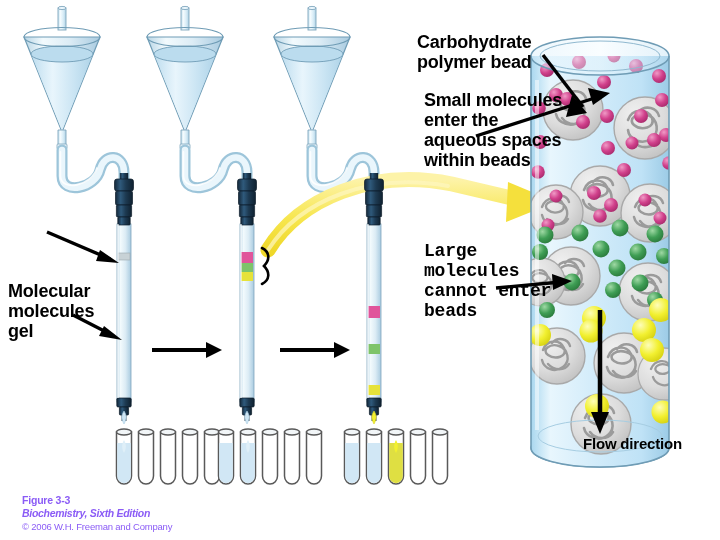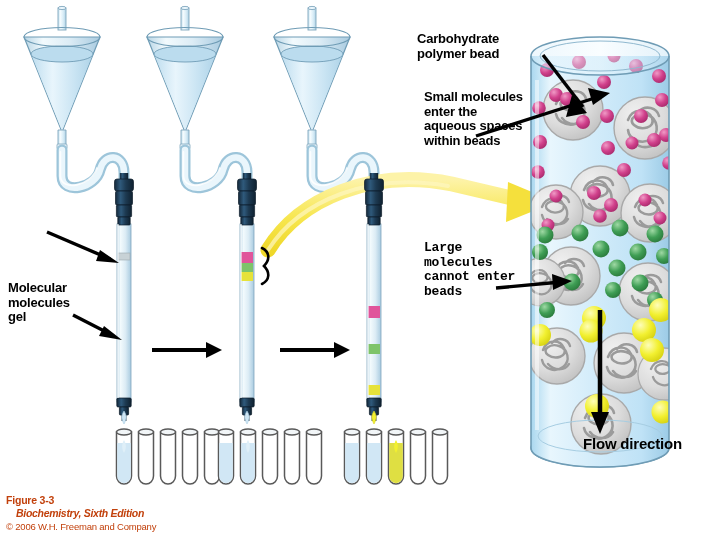--- a/index.html
+++ b/index.html
@@ -13,30 +13,30 @@
 
   .lbl{
     position:absolute;
     font-family:"Liberation Sans", sans-serif;
     font-weight:bold;
     color:#000;
     line-height:1.12;
     white-space:pre;
     letter-spacing:-0.2px;
   }
-  .lbl-lg{font-size:13px;}
+  .lbl-lg{font-size:18px;}
   .lbl-flow{font-size:15px;}
 
   #credit{
-    position:absolute;left:6px;top:494px;
+    position:absolute;left:22px;top:494px;
     font-family:"Liberation Sans", sans-serif;
-    color:#c2410c;
+    color:#8b5cf6;
   }
   #credit .c1{font-size:10.5px;font-weight:bold;letter-spacing:-0.2px;}
-  #credit .c2{font-size:10.5px;font-weight:bold;font-style:italic;letter-spacing:-0.3px;margin-top:1px;margin-left:10px;}
+  #credit .c2{font-size:10.5px;font-weight:bold;font-style:italic;letter-spacing:-0.3px;margin-top:1px;}
   #credit .c3{font-size:9.5px;font-weight:normal;letter-spacing:-0.2px;margin-top:2px;}
 </style>
 </head>
 <body>
 
 <div id="stage">
 
   <svg class="layer" viewBox="0 0 720 540">
     <defs>
       <linearGradient id="gBuffer" x1="0" y1="0" x2="1" y2="0">

